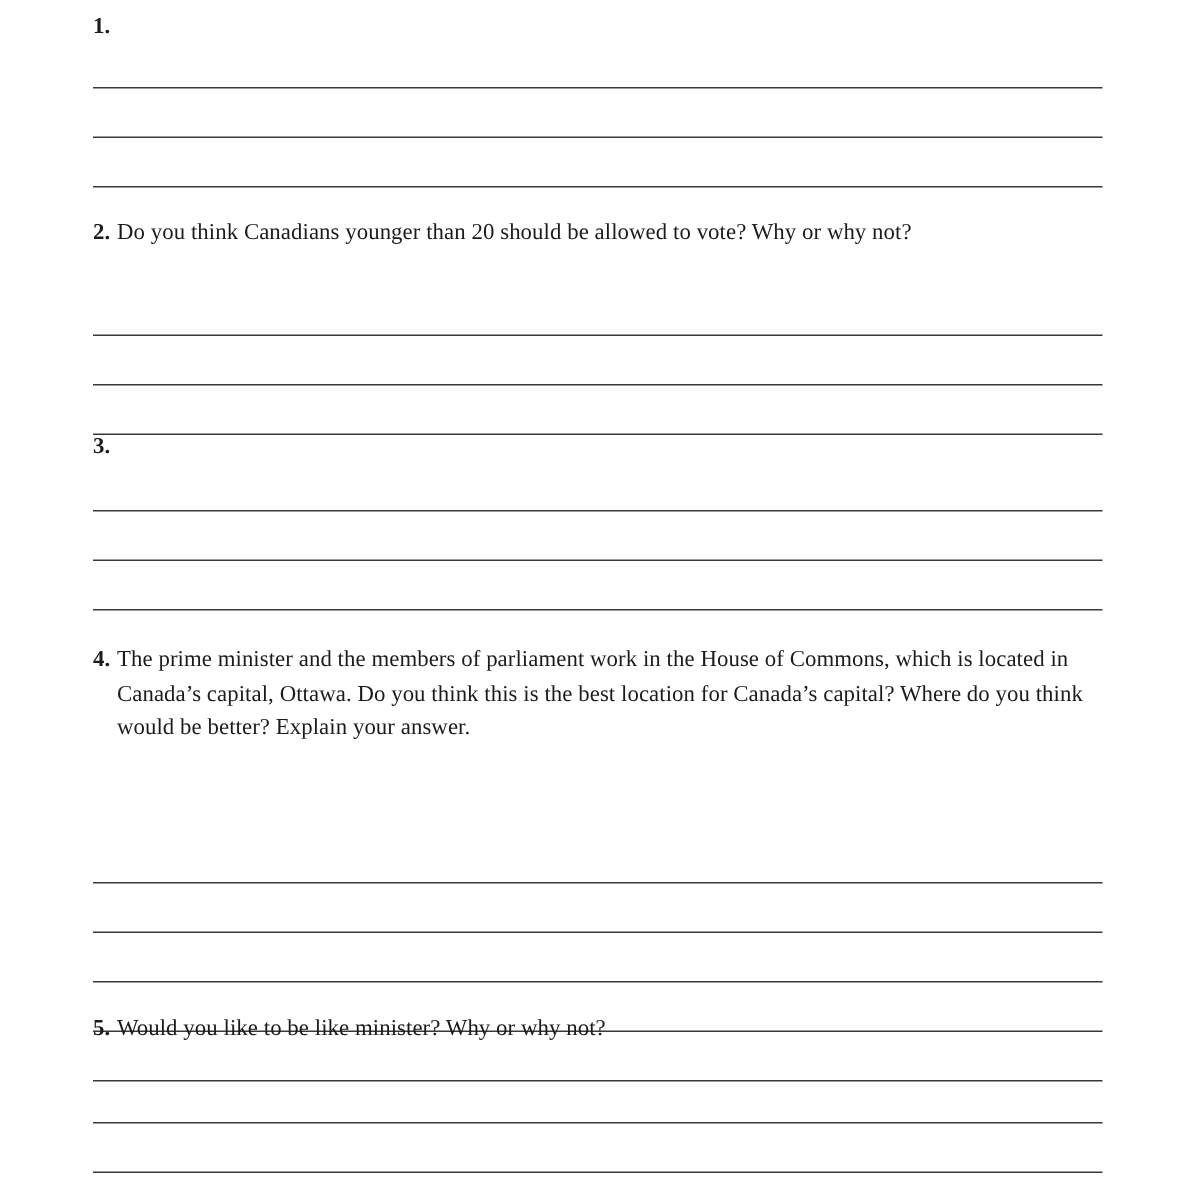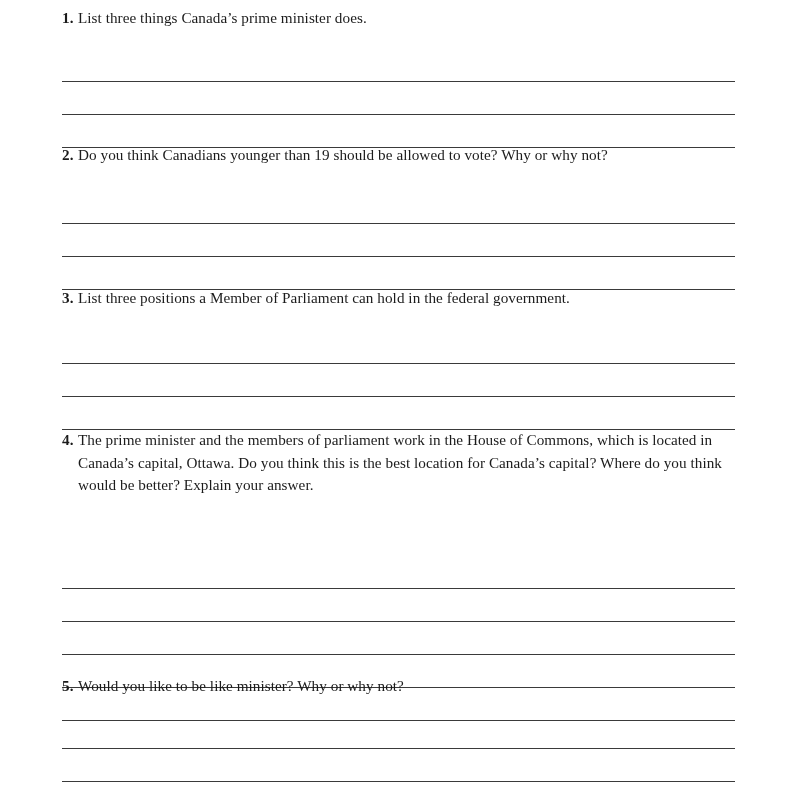--- a/index.html
+++ b/index.html
@@ -70,39 +70,39 @@
   #q3 { position: absolute; left: 0; top: 287px; width: 800px; }
   #q4 { position: absolute; left: 0; top: 429px; width: 800px; }
   #q5 { position: absolute; left: 0; top: 675px; width: 800px; }
 </style>
 </head>
 <body>
 
 <div class="worksheet">
 
   <div class="question-block" id="q1">
-    <p class="question"><span class="qnum">1.</span><span>List three things Canada’s prime minister does.</span></p>
+    <p class="question"><span class="qnum">1.</span></p>
     <div class="answer-lines">
       <div class="answer-line" style="top:51px"></div>
       <div class="answer-line" style="top:84px"></div>
       <div class="answer-line" style="top:117px"></div>
     </div>
   </div>
 
   <div class="question-block" id="q2">
-    <p class="question"><span class="qnum">2.</span><span>Do you think Canadians younger than 19 should be allowed to vote? Why or why not?</span></p>
+    <p class="question"><span class="qnum">2.</span><span>Do you think Canadians younger than 20 should be allowed to vote? Why or why not?</span></p>
     <div class="answer-lines">
       <div class="answer-line" style="top:56px"></div>
       <div class="answer-line" style="top:89px"></div>
       <div class="answer-line" style="top:122px"></div>
     </div>
   </div>
 
   <div class="question-block" id="q3">
-    <p class="question"><span class="qnum">3.</span><span>List three positions a Member of Parliament can hold in the federal government.</span></p>
+    <p class="question"><span class="qnum">3.</span></p>
     <div class="answer-lines">
       <div class="answer-line" style="top:53px"></div>
       <div class="answer-line" style="top:86px"></div>
       <div class="answer-line" style="top:119px"></div>
     </div>
   </div>
 
   <div class="question-block" id="q4">
     <p class="question"><span class="qnum">4.</span><span>The prime minister and the members of parliament work in the House of Commons, which is located in Canada’s capital, Ottawa. Do you think this is the best location for Canada’s capital? Where do you think would be better? Explain your answer.</span></p>
     <div class="answer-lines">

